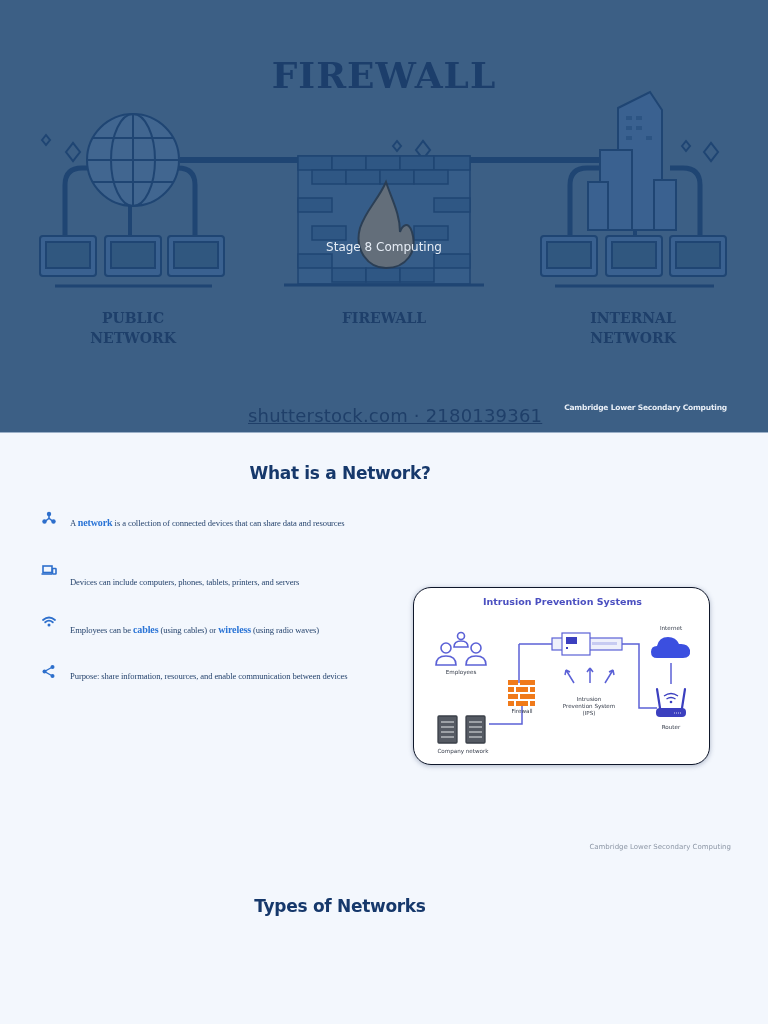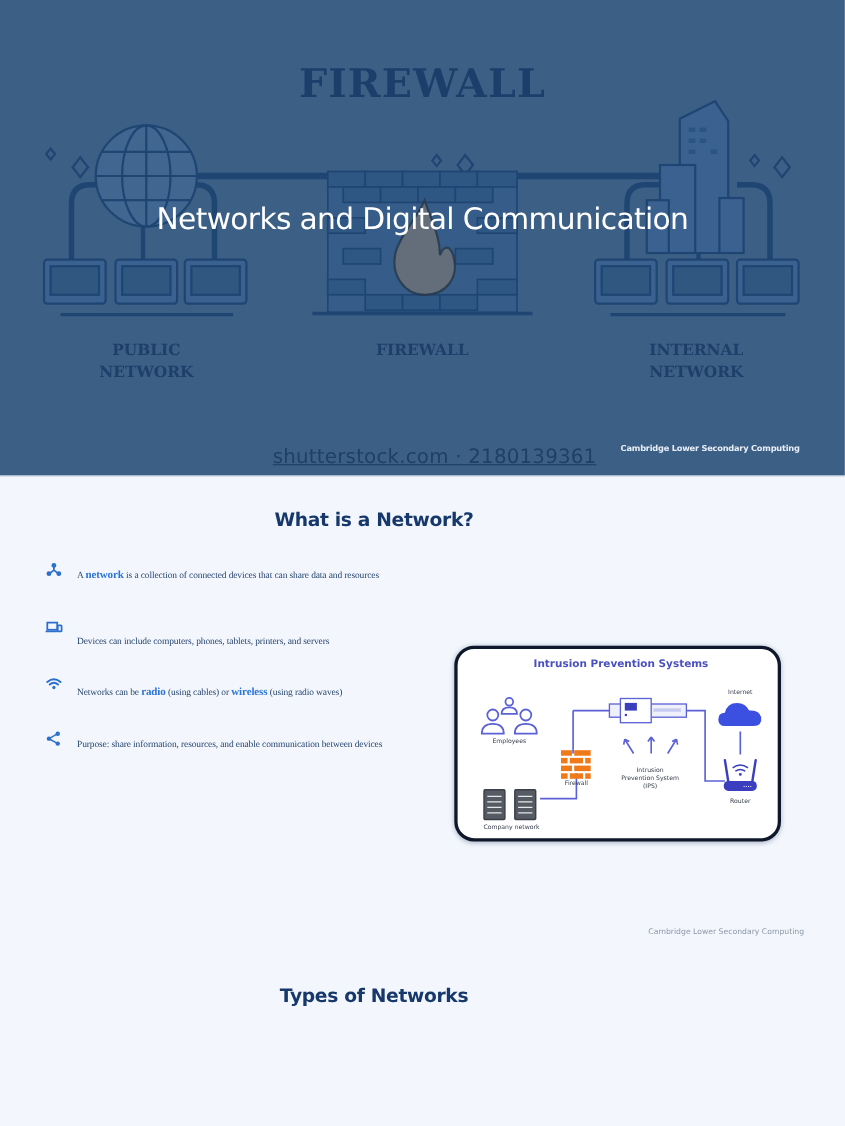--- a/index.html
+++ b/index.html
@@ -12,21 +12,21 @@
   .hero-watermark { position: absolute; left: 248px; top: 405px; color: #1f3f69; font-size: 18px; font-family: "DejaVu Sans", sans-serif; letter-spacing: 0.2px; text-decoration: underline; }
   .divider { position: absolute; left: 0; top: 432px; width: 768px; height: 1px; background: #9bb0c8; }
 
   .section-title { position: absolute; left: 0; width: 680px; text-align: center; color: #16386b; font-weight: bold; font-size: 17px; font-family: "DejaVu Sans", sans-serif; letter-spacing: -0.3px; }
   .bullets { position: absolute; left: 40px; top: 510px; width: 340px; }
   .bullet { position: absolute; left: 0; width: 340px; }
   .bullet .icon { position: absolute; left: 0; top: 0; width: 18px; height: 18px; color: #2d6fcc; }
   .bullet .text { position: absolute; left: 30px; font-size: 8.6px; color: #27456e; line-height: 15px; font-family: Liberation Serif, serif; letter-spacing: -0.1px; }
   .hl { color: #2a74d6; font-weight: bold; font-size: 10px; }
 
-  .ips-card { position: absolute; left: 413px; top: 587px; width: 297px; height: 178px; background: #ffffff; border-radius: 18px; box-shadow: 0 1px 5px rgba(40,60,100,0.35); border: 3px solid #0f172a; overflow: hidden; }
+  .ips-card { position: absolute; left: 413px; top: 587px; width: 297px; height: 178px; background: #ffffff; border-radius: 18px; box-shadow: 0 1px 5px rgba(40,60,100,0.35); border: 1px solid #0f172a; overflow: hidden; }
   .ips-title { position: absolute; left: 0; width: 297px; top: 8px; text-align: center; color: #4a4fc0; font-weight: bold; font-size: 9.5px; font-family: "DejaVu Sans", sans-serif; }
   .ips-label { position: absolute; font-size: 5.6px; color: #333a48; text-align: center; font-family: "DejaVu Sans", sans-serif; line-height: 7px; }
 
   .slide-foot { position: absolute; right: 37px; top: 843px; color: #8d97a6; font-size: 7px; font-family: "DejaVu Sans", sans-serif; }
 </style>
 </head>
 <body>
 
 <div class="hero">
   <svg class="art" width="768" height="432" viewBox="0 0 768 432">
@@ -118,21 +118,21 @@
     </g>
 
     <text x="384" y="88" text-anchor="middle" font-family="DejaVu Serif, serif" font-weight="bold" font-size="36" fill="#1c3e6b" letter-spacing="1">FIREWALL</text>
     <text x="133" y="323" text-anchor="middle" font-family="DejaVu Serif, serif" font-weight="bold" font-size="14" fill="#1e3f6a">PUBLIC</text>
     <text x="133" y="343" text-anchor="middle" font-family="DejaVu Serif, serif" font-weight="bold" font-size="14" fill="#1e3f6a">NETWORK</text>
     <text x="384" y="323" text-anchor="middle" font-family="DejaVu Serif, serif" font-weight="bold" font-size="14" fill="#1e3f6a">FIREWALL</text>
     <text x="633" y="323" text-anchor="middle" font-family="DejaVu Serif, serif" font-weight="bold" font-size="14" fill="#1e3f6a">INTERNAL</text>
     <text x="633" y="343" text-anchor="middle" font-family="DejaVu Serif, serif" font-weight="bold" font-size="14" fill="#1e3f6a">NETWORK</text>
   </svg>
   <div class="hero-watermark">shutterstock.com · 2180139361</div>
-  <div class="hero-title">Networks and Digital Communication</div>
+  <div class="hero-sub">Stage 8 Computing</div>
   <div class="hero-foot">Cambridge Lower Secondary Computing</div>
 </div>
 <div class="divider"></div>
 
 <div class="section-title" style="top:463px;">What is a Network?</div>
 
 <div class="bullets">
 
   <div class="bullet" style="top:0;">
     <span class="icon">
@@ -167,21 +167,21 @@
     <span class="icon">
       <svg width="18" height="18" viewBox="0 0 18 18">
           <g fill="none" stroke="#2d6fcc" stroke-width="1.8" stroke-linecap="round">
             <path d="M3 7 Q9 2 15 7"></path>
             <path d="M5.2 9.3 Q9 6 12.8 9.3"></path>
           </g>
           <circle cx="9" cy="12" r="1.5" fill="#2d6fcc"></circle>
         </svg>
     </span>
     <div class="text" style="top:9px;">
-      <span>Networks can be </span><span class="hl">radio</span><span> (using cables) or </span><span class="hl">wireless</span><span> (using radio waves)</span>
+      <span>Employees can be </span><span class="hl">cables</span><span> (using cables) or </span><span class="hl">wireless</span><span> (using radio waves)</span>
     </div>
   </div>
 
   <div class="bullet" style="top:153px;">
     <span class="icon">
       <svg width="18" height="18" viewBox="0 0 18 18">
           <g fill="#2d6fcc">
             <circle cx="12.5" cy="4" r="2"></circle>
             <circle cx="4.5" cy="8.5" r="2"></circle>
             <circle cx="12.5" cy="13" r="2"></circle>

